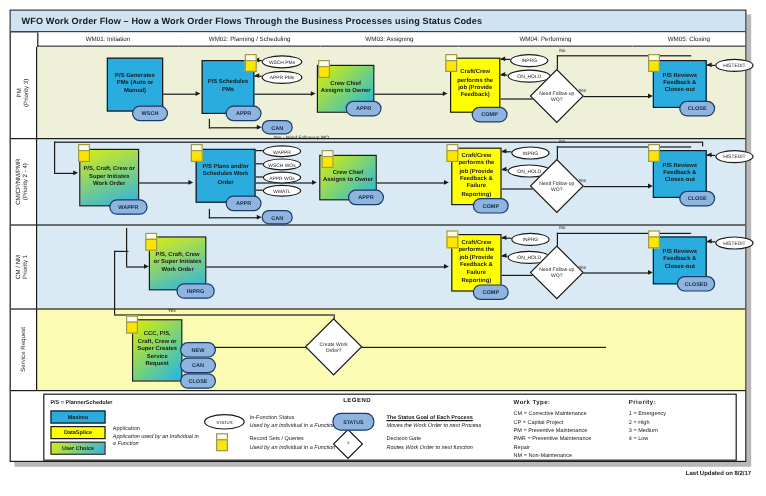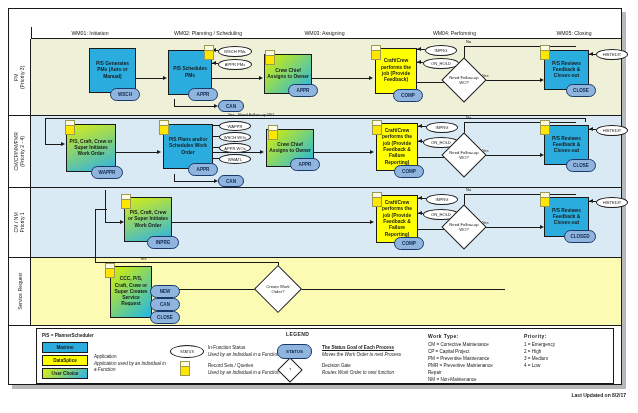--- a/index.html
+++ b/index.html
@@ -69,20 +69,23 @@
   .footer{position:absolute;right:12px;top:392px;font-size:5px;font-weight:bold;color:#1a1a1a;}
 </style>
 </head>
 <body>
 
 <div id="canvas">
 
   <div class="shadow"></div>
   <div class="frame"></div>
 
+  <div class="title-bar">
+    <span>WFO Work Order Flow – How a Work Order Flows Through the Business Processes using Status Codes</span>
+  </div>
 
   <div class="colhdr" style="left:31px;width:118px;">
     <span>WM01: Initiation</span>
   </div>
   <div class="colhdr" style="left:149px;width:118px;">
     <span>WM02: Planning / Scheduling</span>
   </div>
   <div class="colhdr" style="left:267px;width:115px;">
     <span>WM03: Assigning</span>
   </div>

